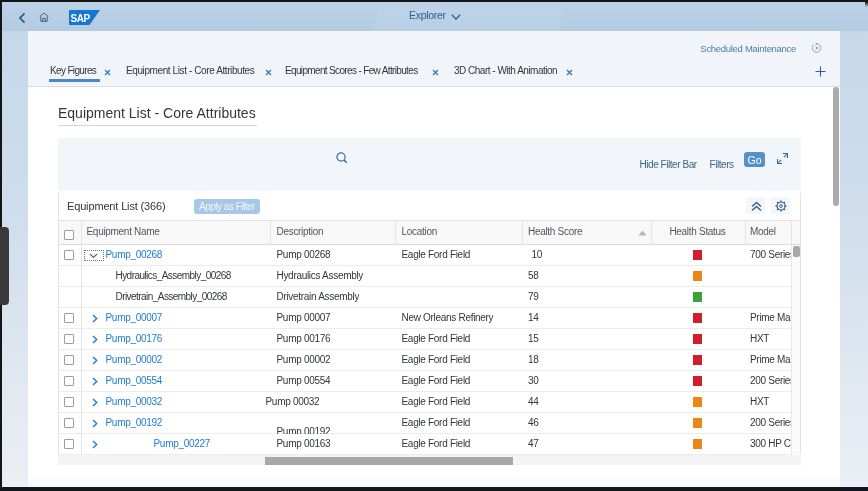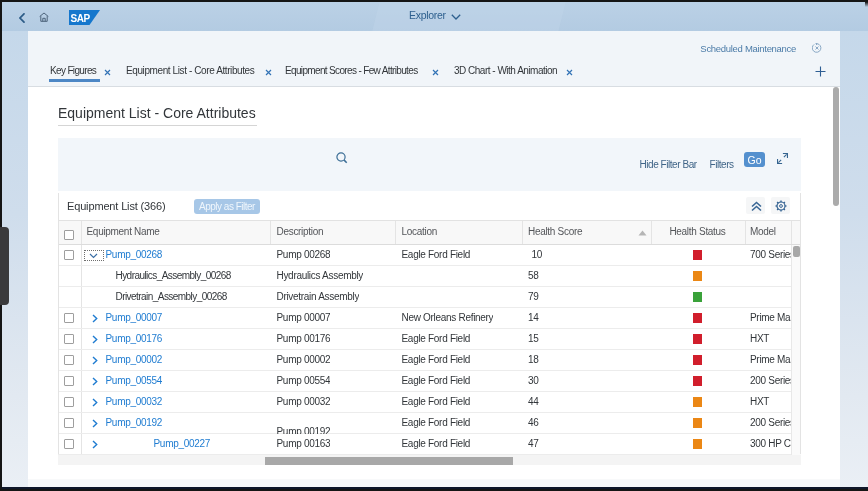--- a/index.html
+++ b/index.html
@@ -245,21 +245,21 @@
             <div class="sq" style="left:635.3px;top:5.5px;background:#d11e2c"></div>
             <div class="cell" style="left:692.5px;width:41px;">200 Series</div>
             <div class="vline" style="left:23.5px;"></div>
           </div>
       <div class="row" style="top:199px">
             <div class="cbx" style="top:5.5px;"></div>
             <svg class="abs" style="left:34px;top:6.5px" width="6" height="9" viewBox="0 0 6 9">
               <path d="M1 1 L4.7 4.5 L1 8" stroke="#1f7cd1" stroke-width="1.4" fill="none"></path>
             </svg>
             <div class="cell link" style="left:48px;">Pump_00032</div>
-            <div class="cell" style="left:219px;text-align:center;">Pump 00032</div>
+            <div class="cell" style="left:208px;text-align:center;">Pump 00032</div>
             <div class="cell" style="left:344px;">Eagle Ford Field</div>
             <div class="cell" style="left:470.5px;">44</div>
             <div class="sq" style="left:635.3px;top:5.5px;background:#eb8715"></div>
             <div class="cell" style="left:692.5px;width:41px;">HXT</div>
             <div class="vline" style="left:23.5px;"></div>
           </div>
       <div class="row" style="top:220px">
             <div class="cbx" style="top:5.5px;"></div>
             <svg class="abs" style="left:34px;top:6.5px" width="6" height="9" viewBox="0 0 6 9">
               <path d="M1 1 L4.7 4.5 L1 8" stroke="#1f7cd1" stroke-width="1.4" fill="none"></path>

